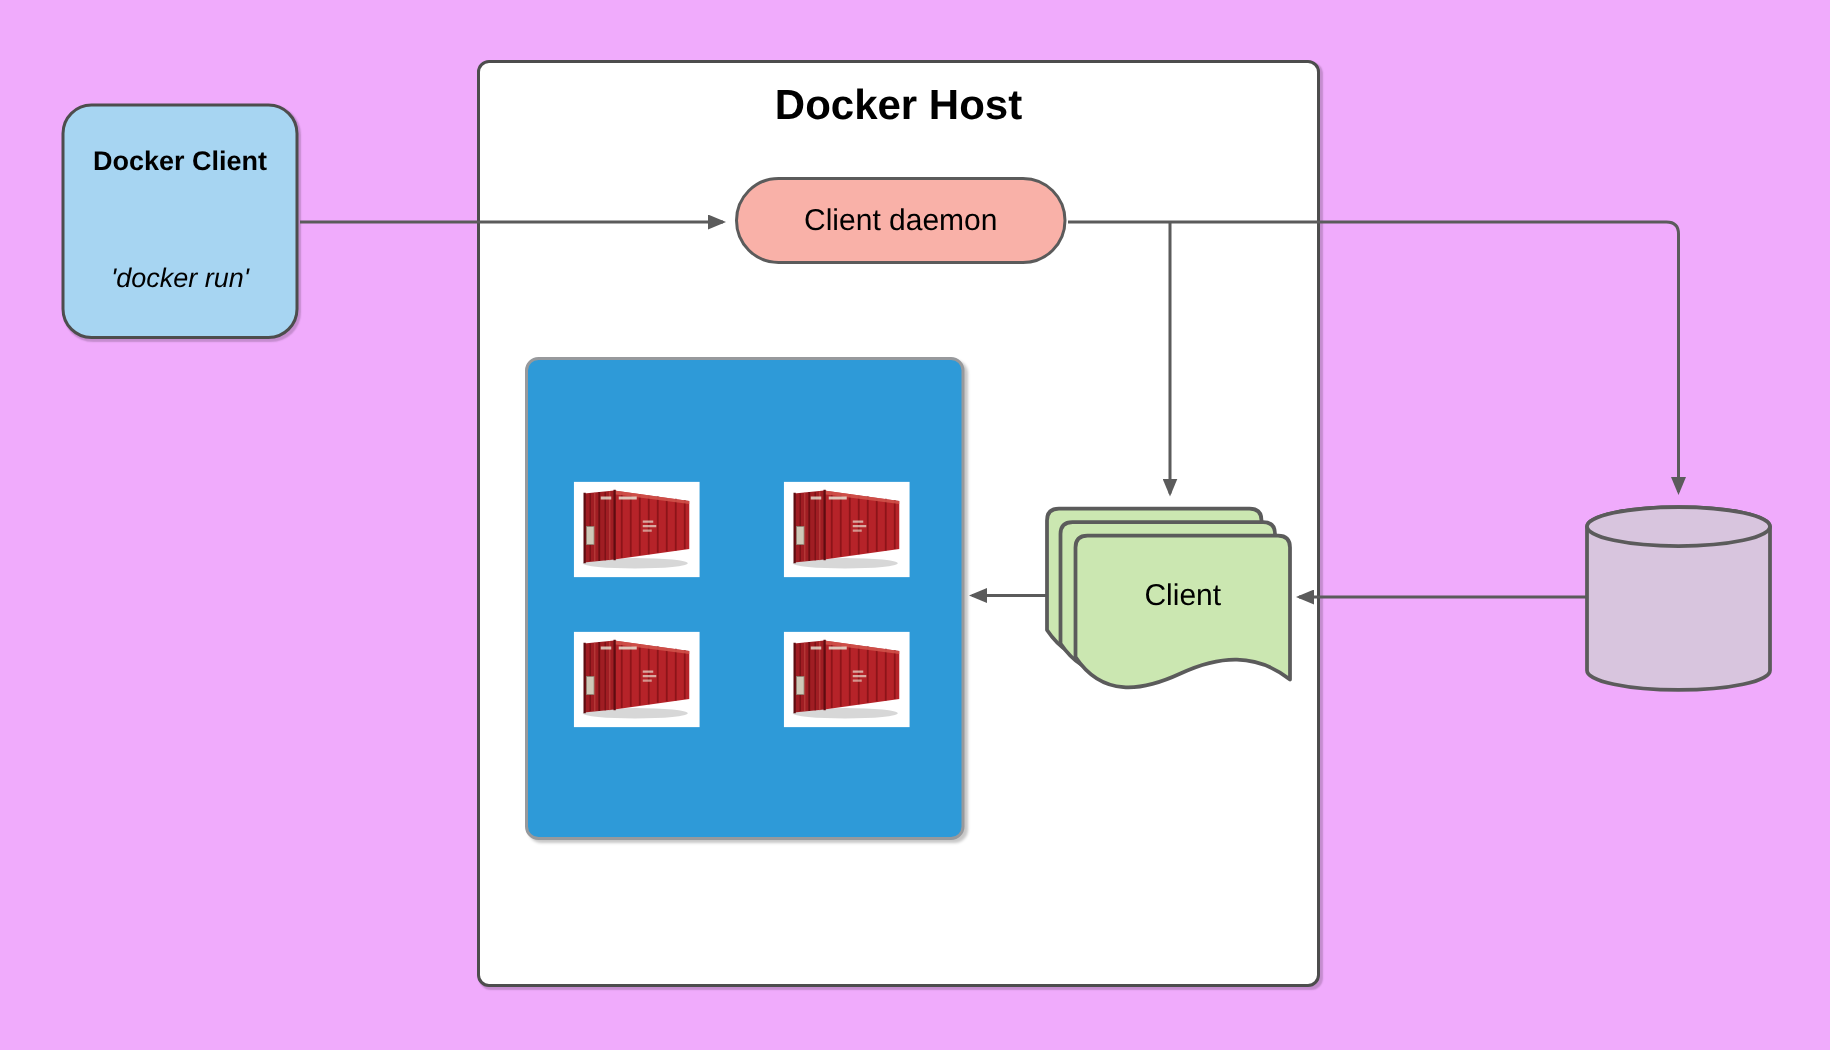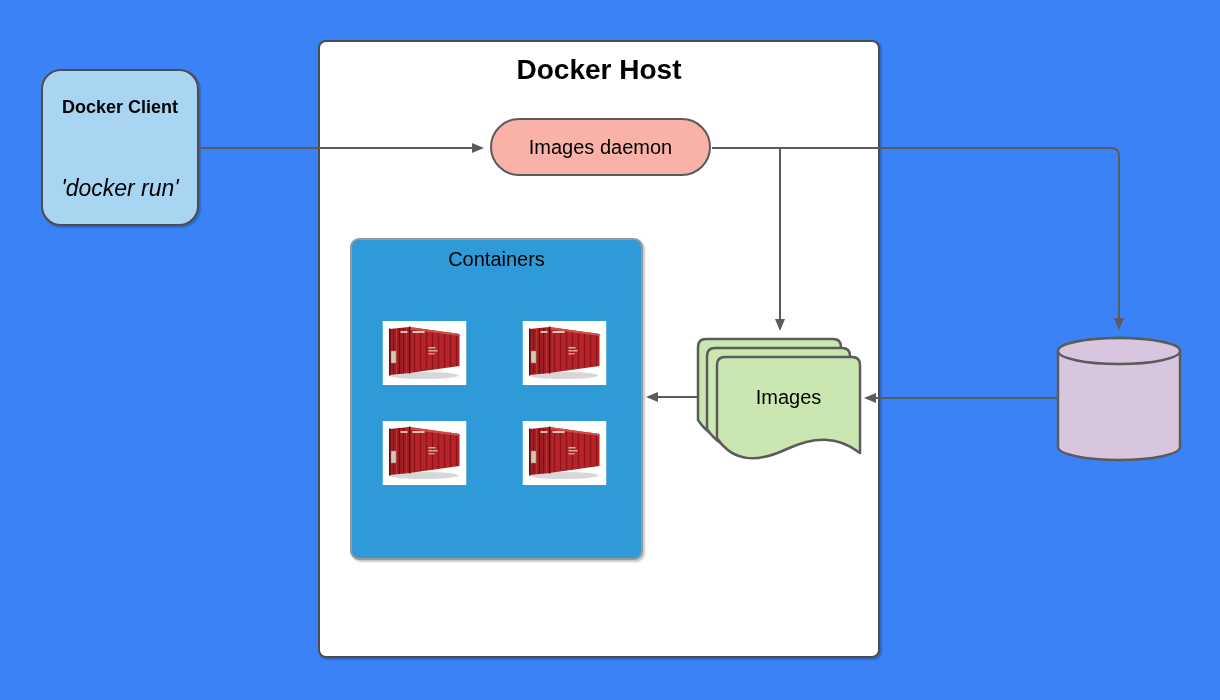--- a/index.html
+++ b/index.html
@@ -1,20 +1,20 @@
 <!DOCTYPE html>
 <html><head>
 <meta charset="utf-8">
 <style>
   html, body { margin: 0; padding: 0; background: #ffffff; }
   #canvas {
     position: relative;
     width: 1220px;
     height: 700px;
-    background: #3b82f6;
+    background: #f0abfc;
     font-family: "Liberation Sans", "DejaVu Sans", sans-serif;
     color: #000000;
     overflow: hidden;
   }
   .abs { position: absolute; }
 
   
   .host-box {
     left: 318px; top: 40px; width: 558px; height: 614px;
     background: #ffffff;
@@ -35,21 +35,21 @@
     border: 2.5px solid #4d4d4d;
     border-radius: 20px;
     box-shadow: 1.5px 1.5px 1px rgba(0,0,0,0.18);
   }
   .client-title {
     position: absolute; top: 26px; left: 0; width: 100%;
     text-align: center; font-size: 18px; font-weight: bold;
   }
   .client-cmd {
     position: absolute; top: 104px; left: 0; width: 100%;
-    text-align: center; font-size: 23px; font-style: italic;
+    text-align: center; font-size: 18px; font-style: italic;
   }
 
   
   .daemon-pill {
     left: 490px; top: 118px; width: 217px; height: 54px;
     background: #f9b1a8;
     border: 2.5px solid #5b5b5b;
     border-radius: 30px;
     display: flex; align-items: center; justify-content: center;
     font-size: 20px;
@@ -140,25 +140,24 @@
   <div class="abs host-box">
     <div class="host-title">Docker Host</div>
   </div>
 
   <div class="abs client-box">
     <div class="client-title">Docker Client</div>
     <div class="client-cmd">'docker run'</div>
   </div>
 
   <div class="abs daemon-pill">
-    <span>Images daemon</span>
+    <span>Client daemon</span>
   </div>
 
   <div class="abs containers-box">
-    <div class="containers-label">Containers</div>
     <div class="cnt-tile cnt-1">
       <svg viewBox="0 0 84 64">
           <use href="#cargo-container"></use>
         </svg>
     </div>
     <div class="cnt-tile cnt-2">
       <svg viewBox="0 0 84 64">
           <use href="#cargo-container"></use>
         </svg>
     </div>
@@ -192,15 +191,15 @@
       <use href="#doc-shape" x="707" y="348" class="doc-layer"></use>
       <use href="#doc-shape" x="717" y="357" class="doc-layer"></use>
     </g>
 
     <g transform="translate(1058,338)">
       <path class="cylinder" d="M0,13 A61,13 0 0 1 122,13 L122,109 A61,13 0 0 1 0,109 Z"></path>
       <ellipse class="cylinder" cx="61" cy="13" rx="61" ry="13"></ellipse>
     </g>
   </svg>
 
-  <div class="abs images-label">Images</div>
+  <div class="abs images-label">Client</div>
 
 </div>
 
 </body></html>

